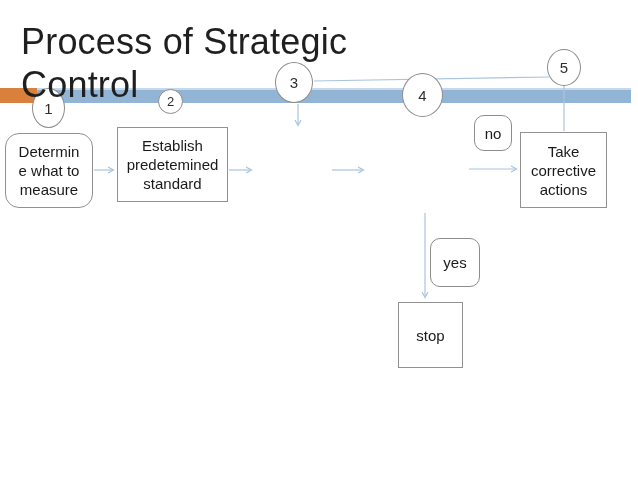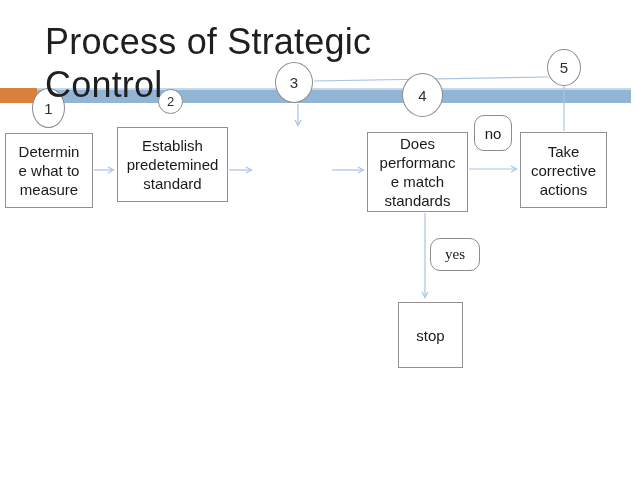--- a/index.html
+++ b/index.html
@@ -1,42 +1,42 @@
 <!DOCTYPE html>
 <html><head>
 <meta charset="utf-8">
 <style>
   html,body{margin:0;padding:0;background:#ffffff;}
   .slide{
     position:relative;width:638px;height:478px;background:#ffffff;
     font-family:"Liberation Sans",sans-serif;overflow:hidden;
   }
   .title{
-    position:absolute;left:45px;top:20px;margin:0;z-index:5;
+    position:absolute;left:21px;top:20px;margin:0;z-index:5;
     font-size:36px;line-height:43px;font-weight:400;color:#1f1f1f;
     white-space:pre-line;letter-spacing:0.2px;
   }
   .bar{position:absolute;top:88px;height:15px;z-index:1;box-sizing:border-box;}
   .bar-orange{left:0;width:37px;background:#d9813c;}
   .bar-blue{left:37px;width:594px;background:#92b5d5;border-top:2px solid #c6d8ea;}
   .connectors{position:absolute;left:0;top:0;z-index:2;}
   .fbox{
     position:absolute;z-index:3;background:#ffffff;border:1.4px solid #919191;
     display:flex;align-items:center;justify-content:center;text-align:center;
     font-size:15px;line-height:19px;color:#1a1a1a;white-space:pre-line;
     box-sizing:border-box;
   }
-  .b1{left:5px;top:133px;width:88px;height:75px;}
+  .b1{left:5px;top:133px;width:88px;height:75px;border-radius:14px;}
   .b2{left:117px;top:127px;width:111px;height:75px;}
   .b3{left:255px;top:131px;width:76px;height:77px;}
   .b4{left:367px;top:132px;width:101px;height:80px;}
   .b5{left:520px;top:132px;width:87px;height:76px;}
   .rounded{border-radius:10px;border-color:#8d8d8d;}
   .bno{left:474px;top:115px;width:38px;height:36px;}
-  .byes{left:430px;top:238px;width:50px;height:33px;font-family:Liberation Serif, serif;}
+  .byes{left:430px;top:238px;width:50px;height:49px;}
   .bstop{left:398px;top:302px;width:65px;height:66px;}
   .marker{
     position:absolute;z-index:4;background:#ffffff;border:1.5px solid #8c8c8c;
     border-radius:50%;display:flex;align-items:center;justify-content:center;
     font-size:15px;color:#2e2e2e;box-sizing:border-box;
   }
   .m1{left:32px;top:88px;width:33px;height:40px;}
   .m2{left:158px;top:89px;width:25px;height:25px;font-size:13px;}
   .m3{left:275px;top:62px;width:38px;height:41px;}
   .m4{left:402px;top:73px;width:41px;height:44px;}
@@ -67,24 +67,20 @@
       <path d="M425,213 L425,297" marker-end="url(#ah)"></path>
     </g>
   </svg>
 
   <div class="fbox b1">Determin
 e what to
 measure</div>
   <div class="fbox b2">Establish
 predetemined
 standard</div>
-  <div class="fbox b4">Does
-performanc
-e match
-standards</div>
   <div class="fbox rounded bno">no</div>
 
   <div class="fbox b5">Take
 corrective
 actions</div>
   <div class="fbox rounded byes">yes</div>
   <div class="fbox bstop">stop</div>
 
   <div class="marker m1">1</div>
   <div class="marker m2">2</div>

